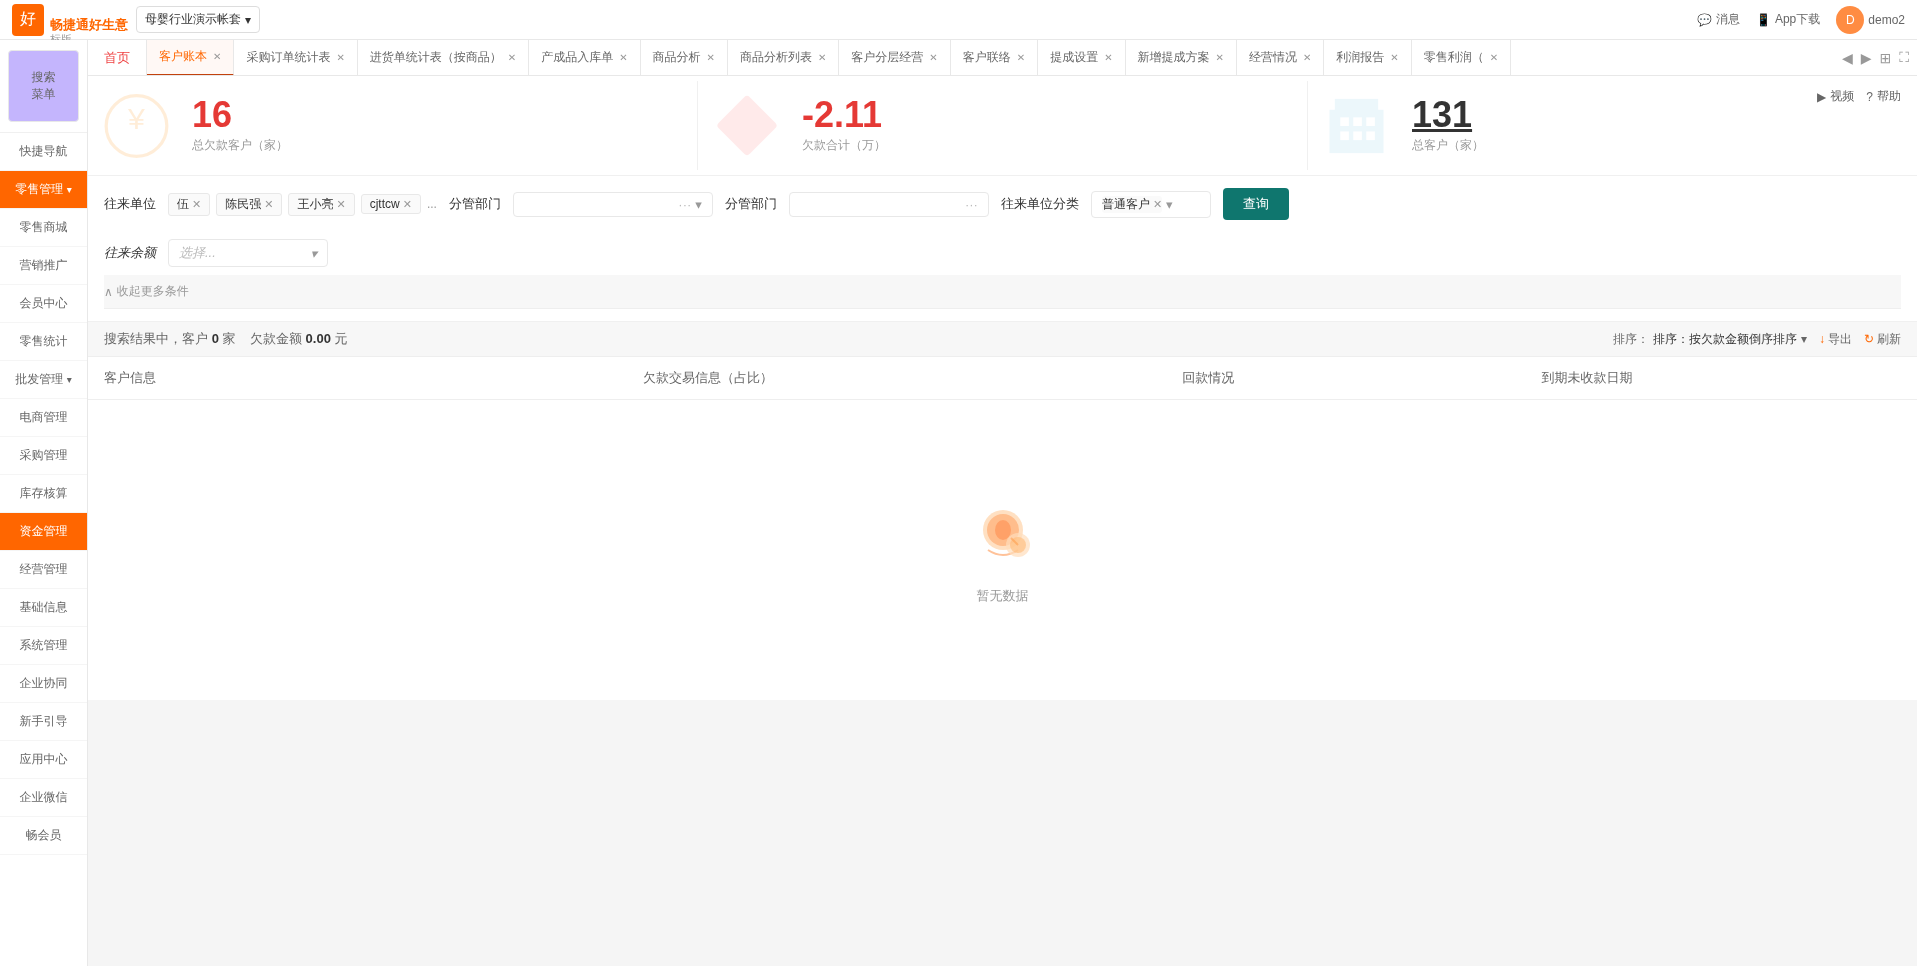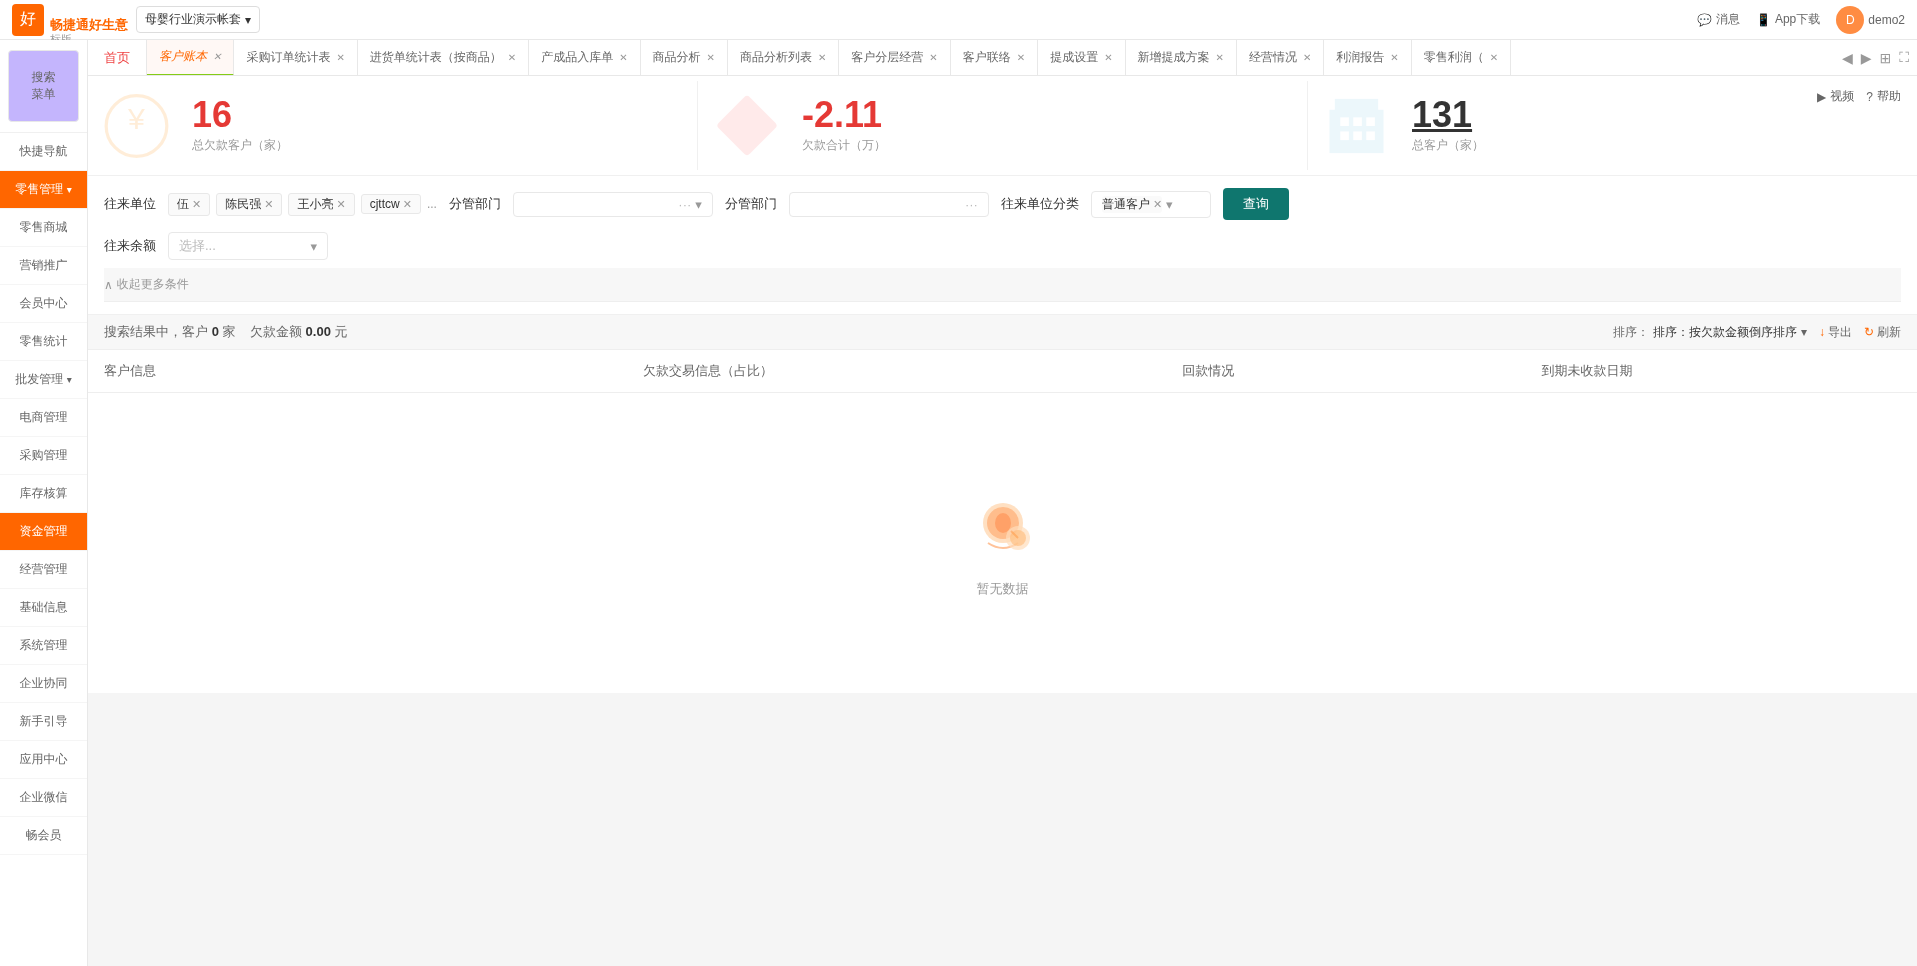--- a/index.html
+++ b/index.html
@@ -24,21 +24,21 @@
     .sidebar-search-btn { width: 100%; padding: 18px; background: #c4b5fd; border: 1px solid #e8e8e8; border-radius: 4px; text-align: center; color: #666; font-size: 12px; cursor: pointer; }
     .sidebar-nav-item { padding: 10px 8px; text-align: center; color: #666; font-size: 12px; cursor: pointer; border-bottom: 1px solid #f5f5f5; }
     .sidebar-nav-item.active { background: #ff6600; color: white; }
 
     
     .content-area { flex: 1; display: flex; flex-direction: column; overflow: hidden; }
 
     
     .tab-bar { background: #fff; display: flex; align-items: center; border-bottom: 1px solid #e8e8e8; height: 36px; overflow: hidden; }
     .tab-item { display: flex; align-items: center; padding: 0 12px; height: 36px; font-size: 12px; color: #666; cursor: pointer; border-right: 1px solid #e8e8e8; white-space: nowrap; gap: 4px; }
-    .tab-item.active { background: #fff8f5; color: #ff6600; border-bottom: 2px solid #84cc16; font-style: italic; }
+    .tab-item.active { background: #fff8f5; color: #ff6600; border-bottom: 2px solid #c2410c; }
     .tab-item .close-btn { color: #999; font-size: 10px; cursor: pointer; margin-left: 2px; }
     .tab-bar-home { padding: 0 16px; height: 36px; display: flex; align-items: center; color: #ef4444; font-size: 13px; cursor: pointer; border-right: 1px solid #e8e8e8; }
     .tab-controls { display: flex; align-items: center; margin-left: auto; padding: 0 8px; gap: 8px; }
     .tab-ctrl-btn { color: #999; cursor: pointer; font-size: 14px; }
 
     
     .page-content { flex: 1; overflow-y: auto; background: #f5f5f5; padding: 0; }
 
     
     .stats-row { background: #fff; display: flex; align-items: center; border-bottom: 1px solid #f0f0f0; min-height: 100px; position: relative; }
@@ -75,21 +75,21 @@
 
     
     .table-area { background: #fff; margin: 0; }
     .table-header { display: grid; grid-template-columns: 3fr 3fr 2fr 2fr; padding: 12px 16px; border-bottom: 1px solid #eee; background: #fff; font-size: 13px; color: #666; font-weight: normal; }
     .table-body { min-height: 300px; display: flex; align-items: center; justify-content: center; flex-direction: column; padding: 60px 0; }
     .empty-icon { width: 80px; height: 80px; margin-bottom: 12px; }
     .empty-text { font-size: 13px; color: #999; }
 
     .query-btn { background: #0f766e; color: white; border: none; padding: 7px 20px; border-radius: 4px; cursor: pointer; font-size: 13px; }
 
-    .filter-row-2nd { margin-top: 12px; }
+    .filter-row-2nd { margin-top: 19px; font-style: italic; }
     .divider-collapse { text-align: center; padding: 4px 0; background: #f7f7f7; border-bottom: 1px solid #eee; }
   </style>
 </head>
 <body>
 
 <div class="top-bar">
   <div class="top-bar-left">
     <div class="logo-area">
       <div class="logo-icon">好</div>
       <div style="display:flex;flex-direction:column;line-height:1.2;margin-top:24px;">

